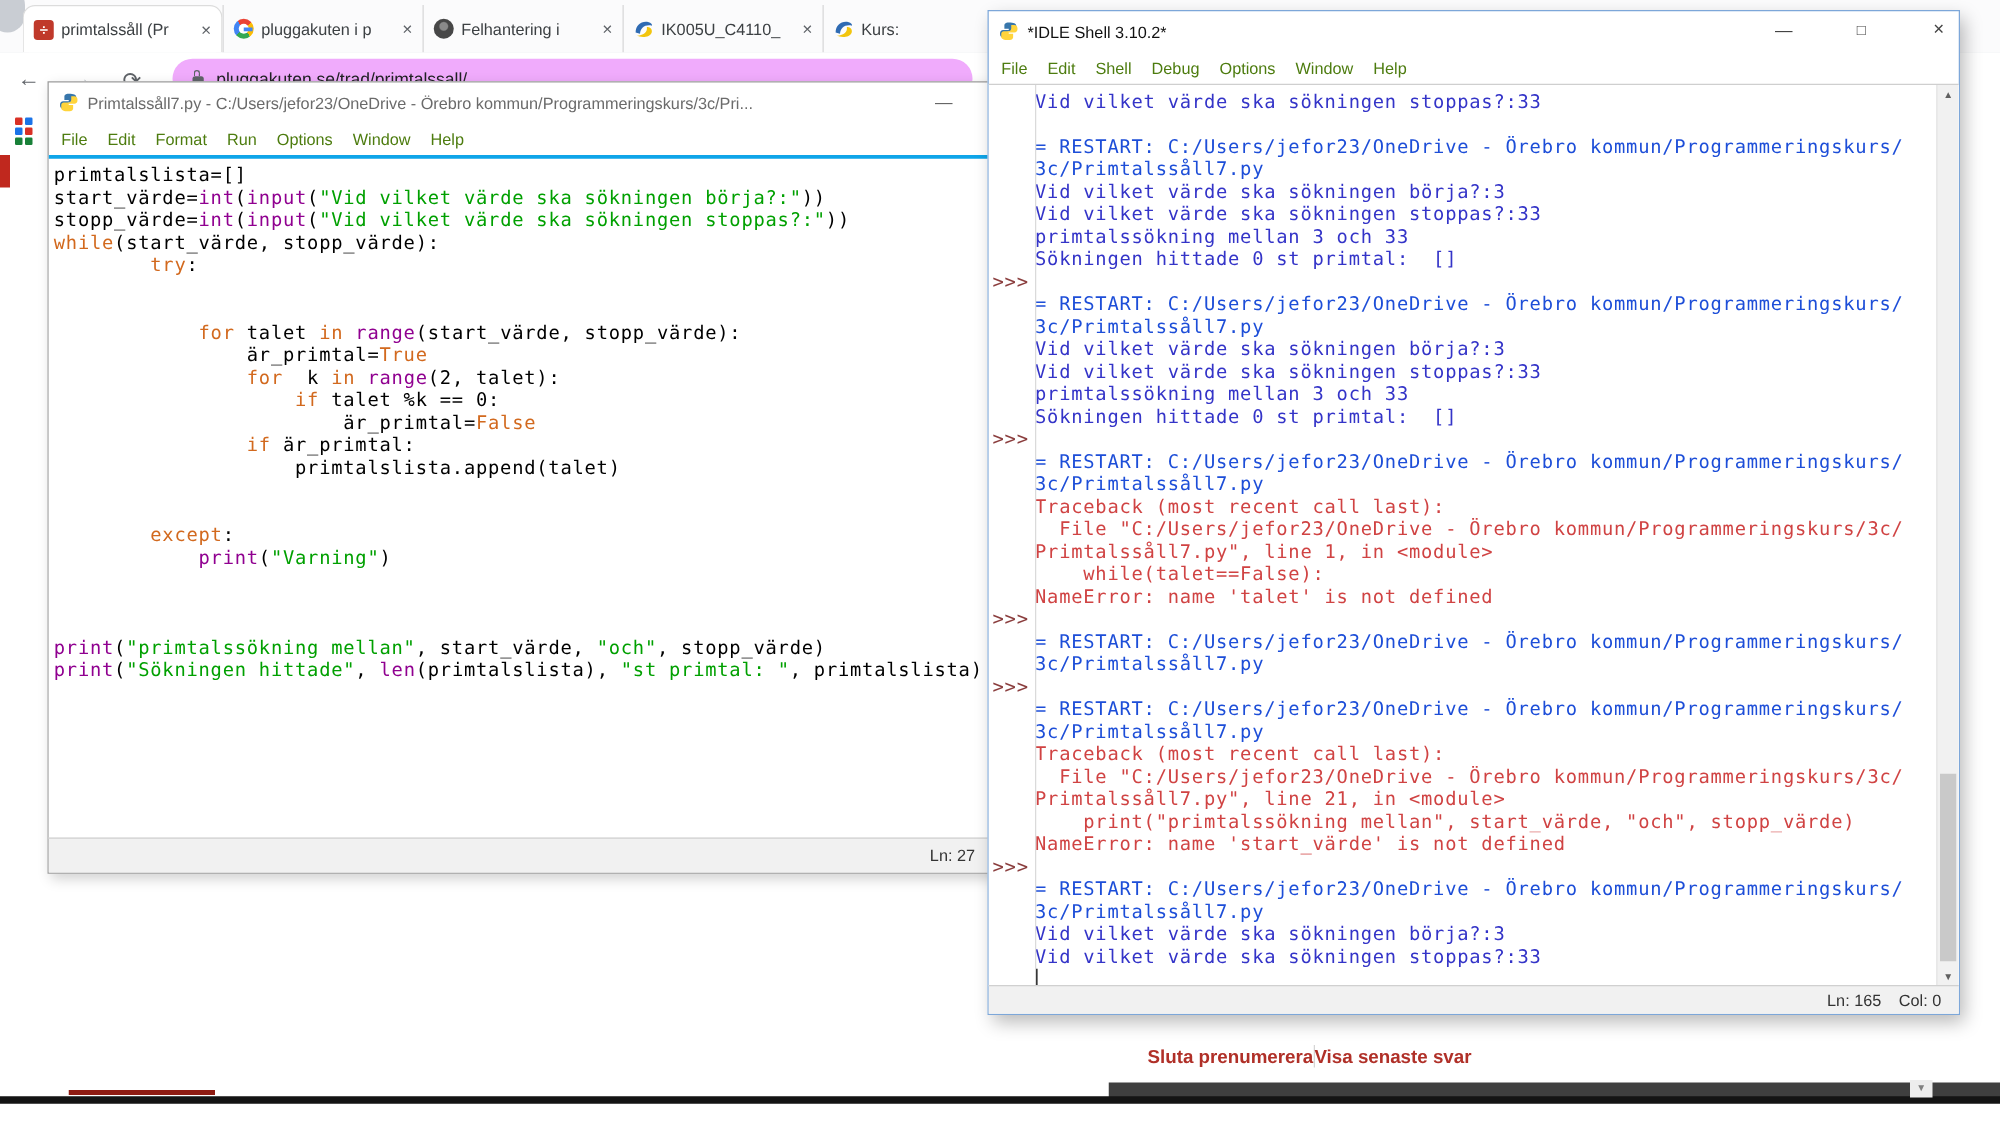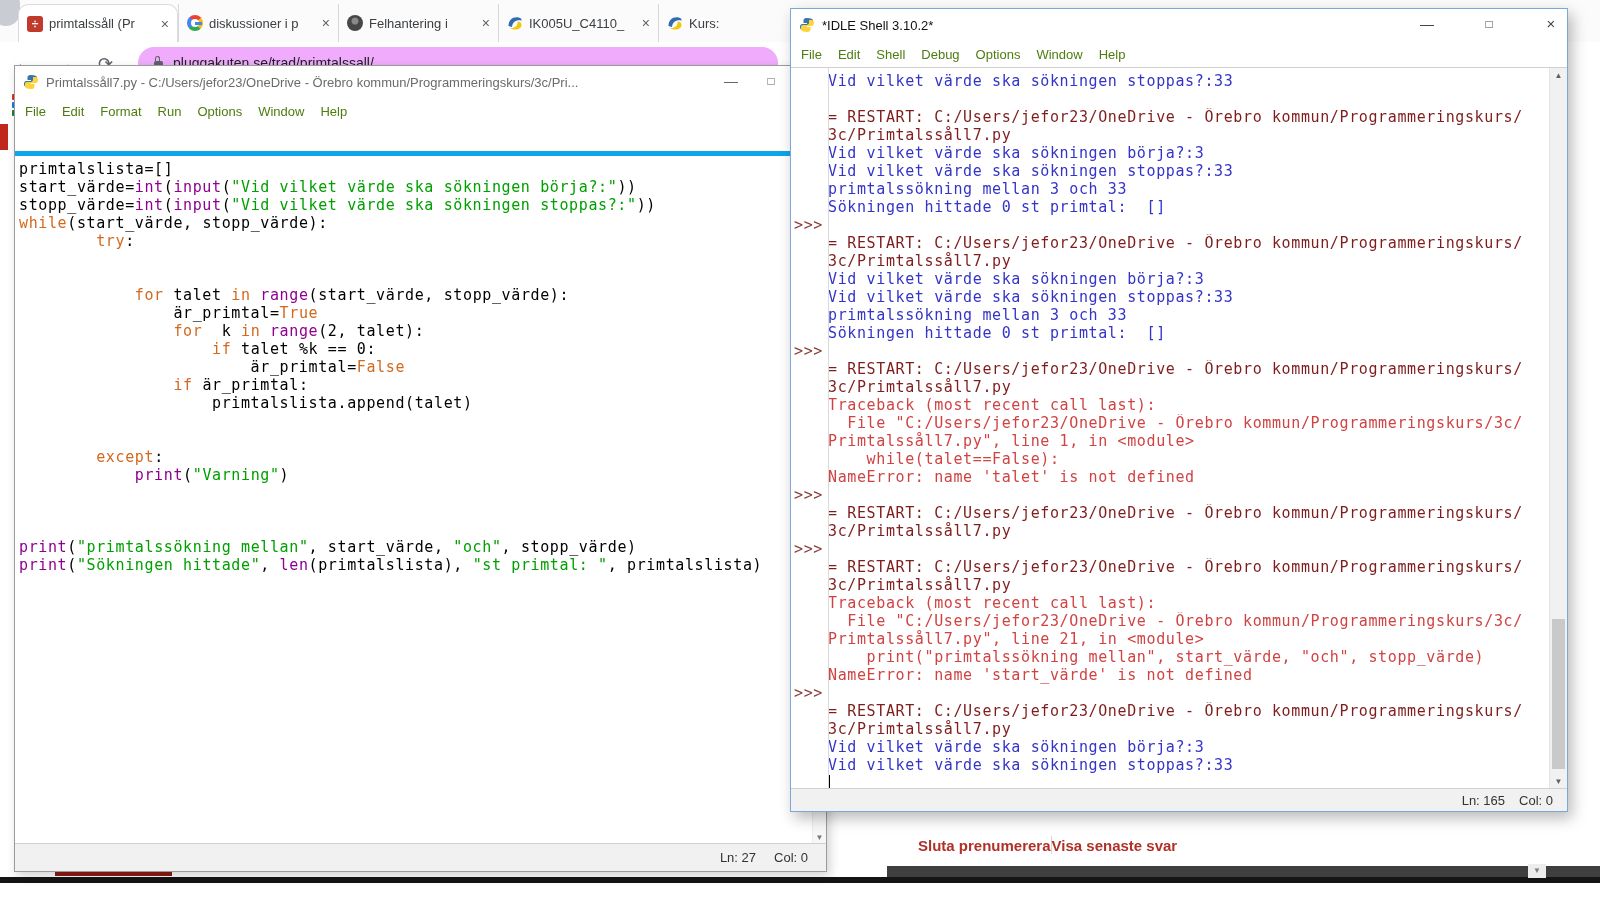--- a/index.html
+++ b/index.html
@@ -60,44 +60,44 @@
   .menubar{height:26px;display:flex;align-items:center;padding-left:2px;}
   .menu-item{font-size:13px;color:#4d7c0f;padding:4px 8px;}
   .statusbar{position:absolute;left:0;right:0;bottom:0;background:#f1f1f1;border-top:1px solid #d0d0d0;
              display:flex;justify-content:flex-end;align-items:center;font-size:13px;color:#333;}
   .statusbar span{margin-right:18px;}
 
   .mono, .code-line, .sh-row{font-family:"DejaVu Sans Mono","Liberation Mono",monospace;
     font-size:15px;letter-spacing:0.62px;line-height:18px;white-space:pre;}
 
   
-  .win-editor{left:14px;top:65px;width:813px;height:807px;border:1px solid #9b9b9b;
+  .win-editor{left:38px;top:65px;width:813px;height:634px;border:1px solid #9b9b9b;
               box-shadow:3px 4px 10px rgba(0,0,0,.18);z-index:5;}
   .win-editor .win-title{color:#6b6b6b;}
   .e-min{left:700px;color:#666;} .e-max{left:740px;color:#666;font-size:12px;}
-  .code-area{position:absolute;left:0;top:58px;right:13px;bottom:27px;border-top:5px solid #0ea5e9;
-             padding:4px 0 0 4px;overflow:hidden;background:#fff;margin-top:27px;}
+  .code-area{position:absolute;left:0;top:58px;right:13px;bottom:27px;border-top:3px solid #0ea5e9;
+             padding:4px 0 0 4px;overflow:hidden;background:#fff;}
   .tok-t{color:#000;} .tok-kw{color:var(--kw);} .tok-bi{color:var(--builtin);} .tok-str{color:var(--string);}
   .ed-scroll{position:absolute;right:0;top:58px;bottom:27px;width:13px;background:#f7f7f7;border-left:1px solid #ebebeb;}
   .ed-scroll .arr{position:absolute;bottom:2px;left:0;width:13px;text-align:center;font-size:8px;color:#777;}
   .win-editor .statusbar{height:27px;}
 
   
   .win-shell{left:790px;top:8px;width:778px;height:804px;border:1px solid #7da7d9;
              box-shadow:4px 6px 14px rgba(0,0,0,.28);z-index:10;}
   .win-shell .win-title{color:#111;}
   .s-min{left:620px;} .s-max{left:682px;font-size:12px;} .s-close{left:744px;font-size:15px;}
   .shell-area{position:absolute;left:0;top:58px;right:0;bottom:22px;border-top:1px solid #cfcfcf;
               background:#fff;overflow:hidden;}
   .shell-rows{position:absolute;left:0;top:0;right:17px;bottom:0;padding-top:4px;overflow:hidden;}
   .sh-row{display:flex;height:18px;}
   .sh-gutter{flex:0 0 37px;padding-left:3px;box-sizing:border-box;color:var(--prompt);}
   .sh-text{flex:1;overflow:hidden;}
   .gutter-line{position:absolute;left:37px;top:0;bottom:0;width:1px;background:#dadada;}
-  .sh-stdout{color:var(--stdout);} .sh-stderr{color:var(--stderr);} .sh-restart{color:#7f1d1d;}
+  .sh-stdout{color:var(--stdout);} .sh-stderr{color:var(--stderr);} .sh-restart{color:#1d4ed8;}
   .sh-cursorline{border-left:2px solid #000;height:15px;margin-top:1px;}
   .sh-scroll{position:absolute;right:0;top:0;bottom:0;width:17px;background:#f1f1f1;border-left:1px solid #e3e3e3;}
   .sh-scroll .arr{position:absolute;left:0;width:17px;text-align:center;font-size:8px;color:#606060;}
   .sh-scroll .up{top:3px;} .sh-scroll .down{bottom:3px;}
   .sh-scroll .thumb{position:absolute;left:2px;right:2px;bottom:20px;height:150px;background:#c9c9c9;}
   .win-shell .statusbar{height:22px;}
   .win-shell .statusbar span{margin-right:14px;}
 </style>
 </head>
 <body>
@@ -107,21 +107,21 @@
   <div class="tabstrip">
     <div class="tab-corner"></div>
     <div class="tabs">
       <div class="tab active">
         <span class="favicon plugg">÷</span>
         <span class="tab-title">primtalssåll (Pr</span>
         <span class="tab-close">×</span>
       </div>
       <div class="tab">
         <span class="favicon gicon"></span>
-        <span class="tab-title">diskussioner i p</span>
+        <span class="tab-title">pluggakuten i p</span>
         <span class="tab-close">×</span>
       </div>
       <div class="tab">
         <span class="favicon avatar"></span>
         <span class="tab-title">Felhantering i</span>
         <span class="tab-close">×</span>
       </div>
       <div class="tab">
         <span class="favicon">
           <svg viewBox="0 0 16 16" width="16" height="16">

